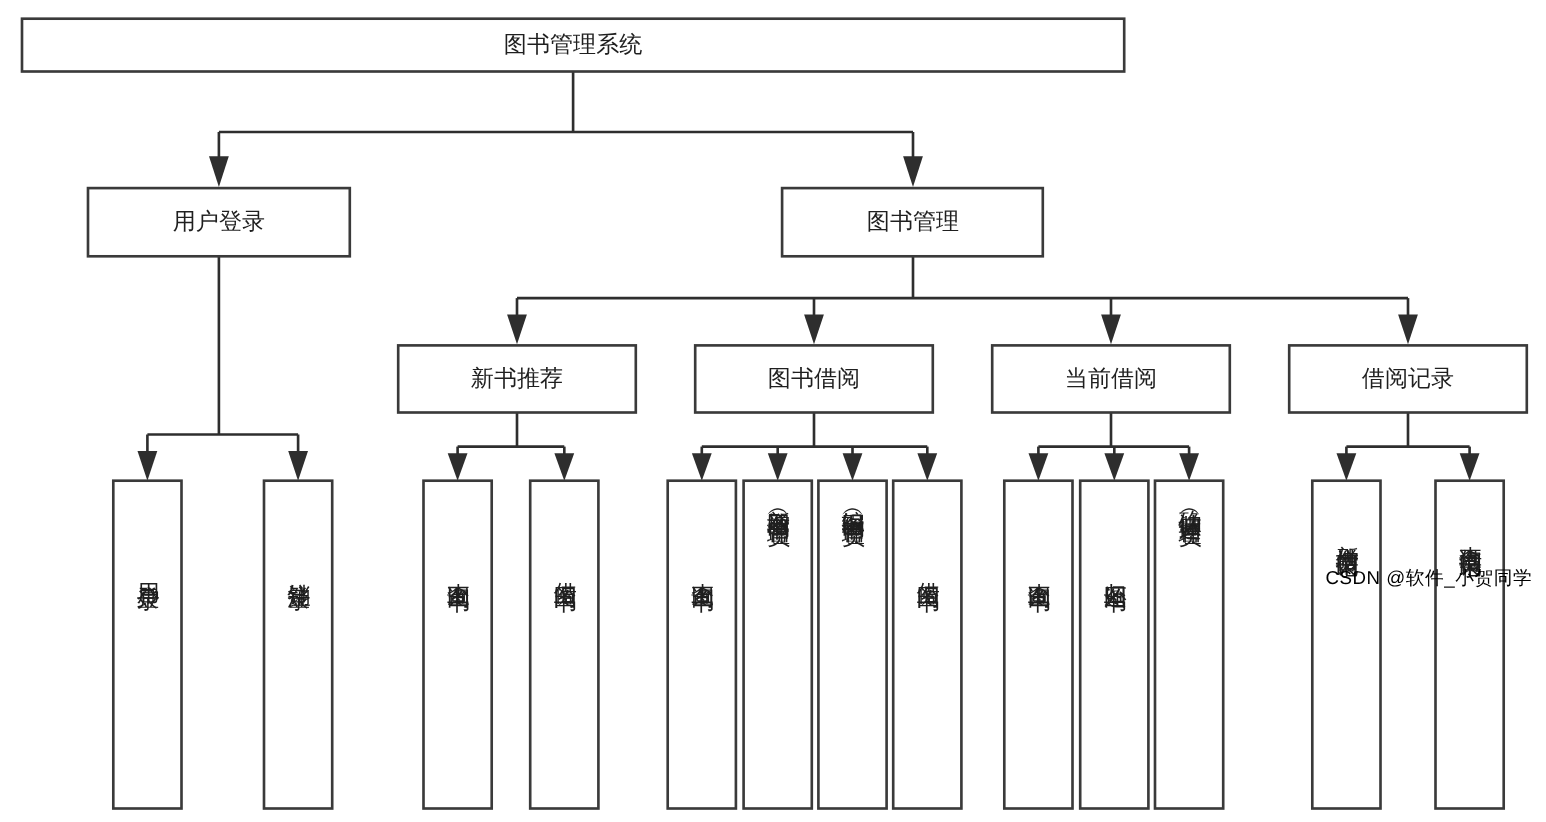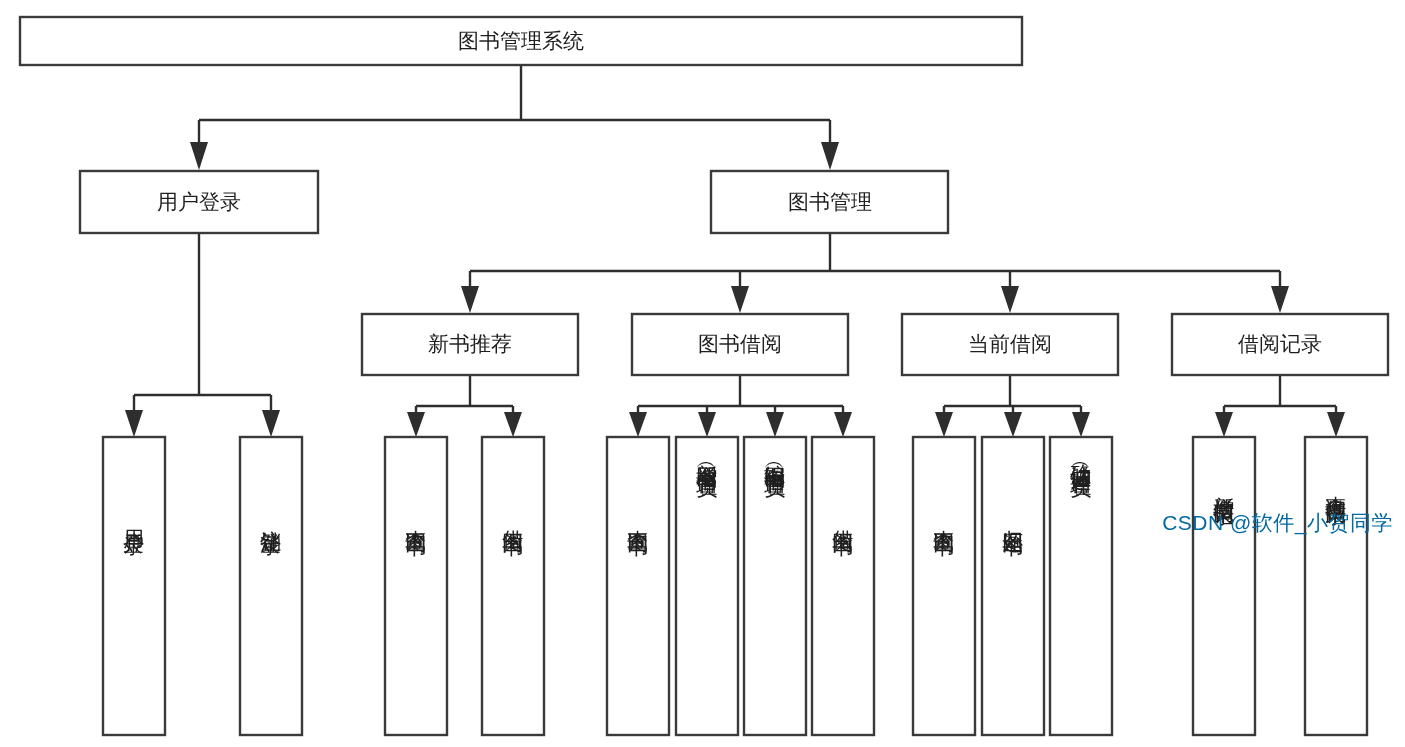--- a/index.html
+++ b/index.html
@@ -63,22 +63,22 @@
     line-height: 1.22;
     color: #1f1f1f;
     letter-spacing: 2px;
     white-space: nowrap;
   }
   .watermark {
     position: absolute;
     right: 12px;
     bottom: 4px;
     font-family: "Liberation Sans", "DejaVu Sans", sans-serif;
-    font-size: 21px;
-    color: #0369a1;
+    font-size: 17px;
+    color: #000000;
     letter-spacing: 0.5px;
     white-space: nowrap;
   }
 </style>
 </head>
 <body>
 
 <div id="diagram-root">
 
   <svg id="tree-svg" viewBox="0 0 1405 747">

